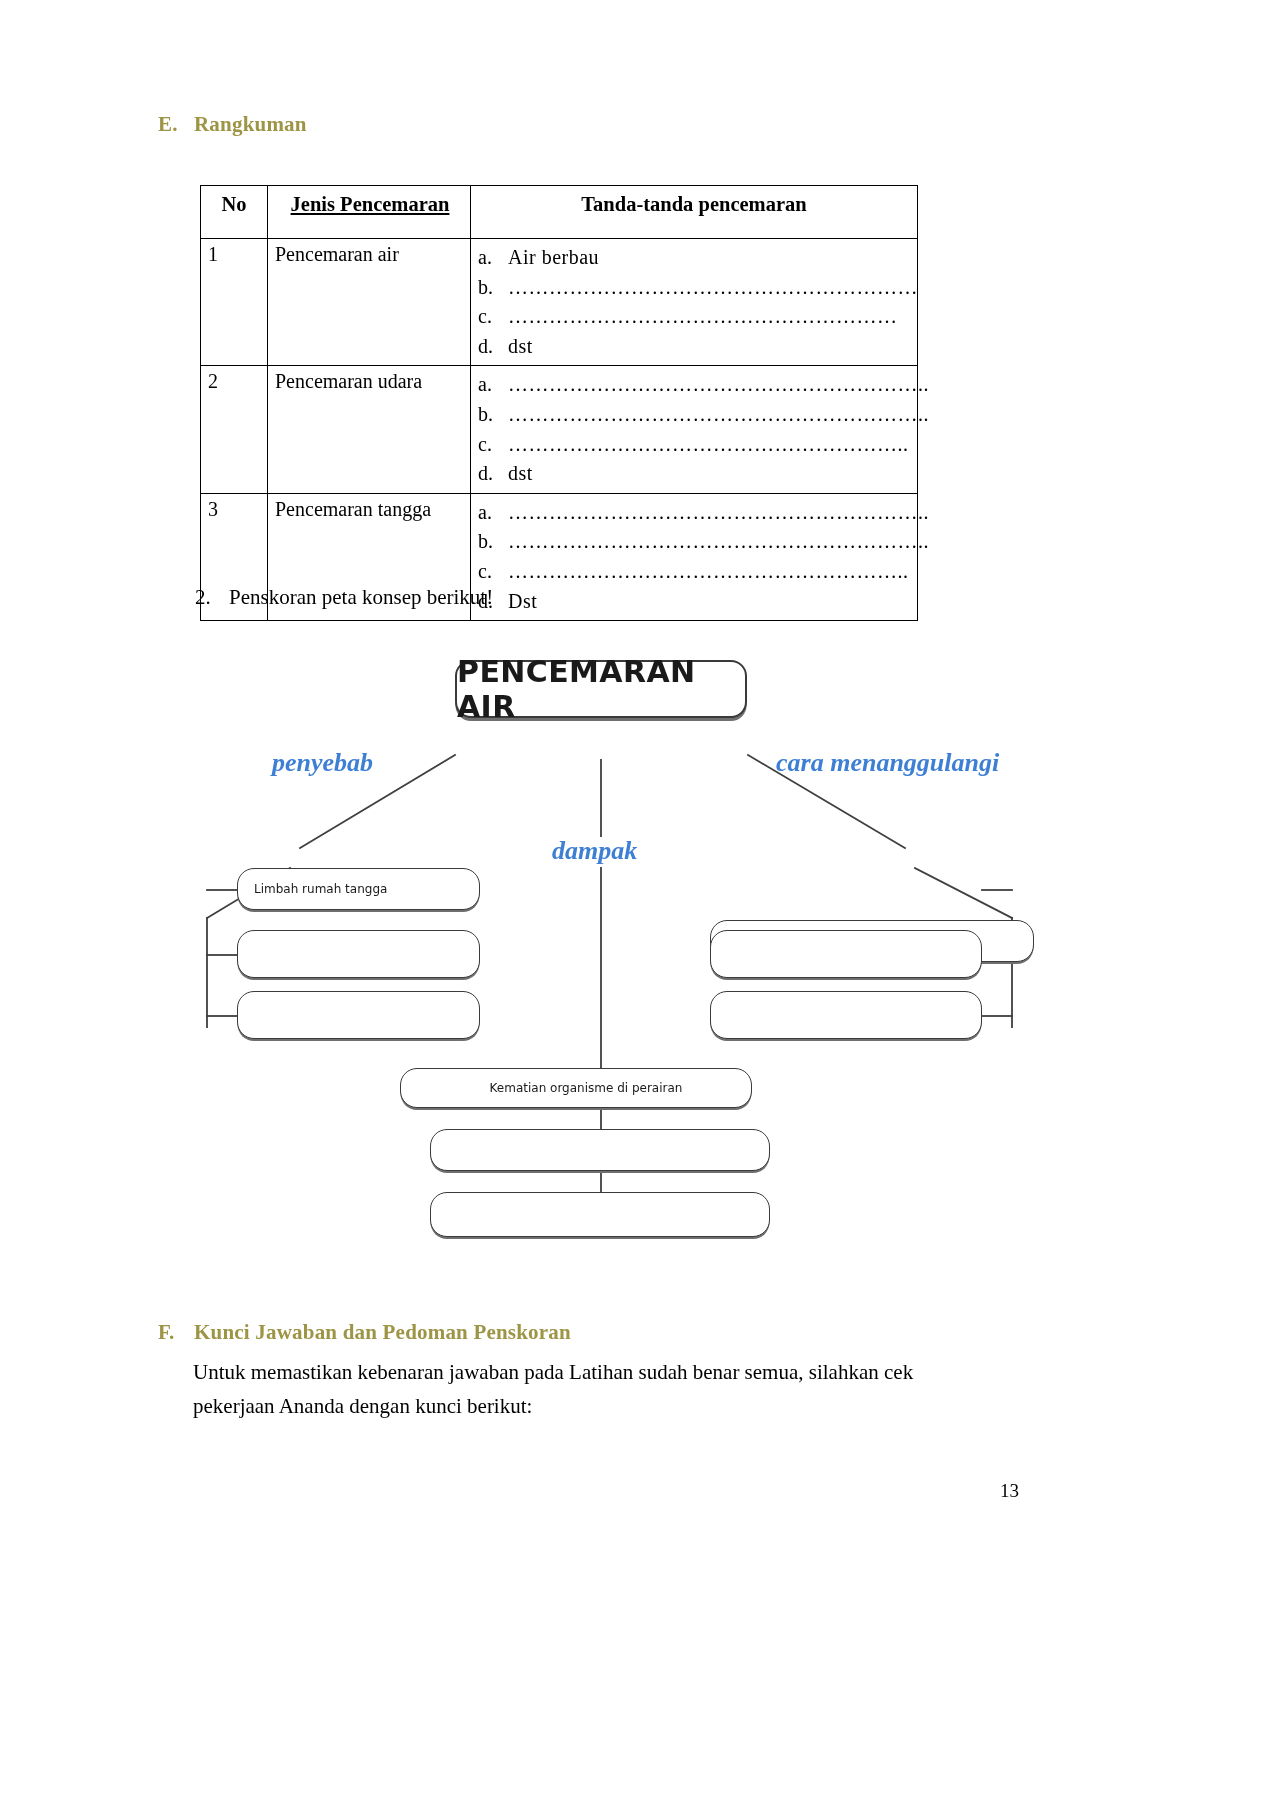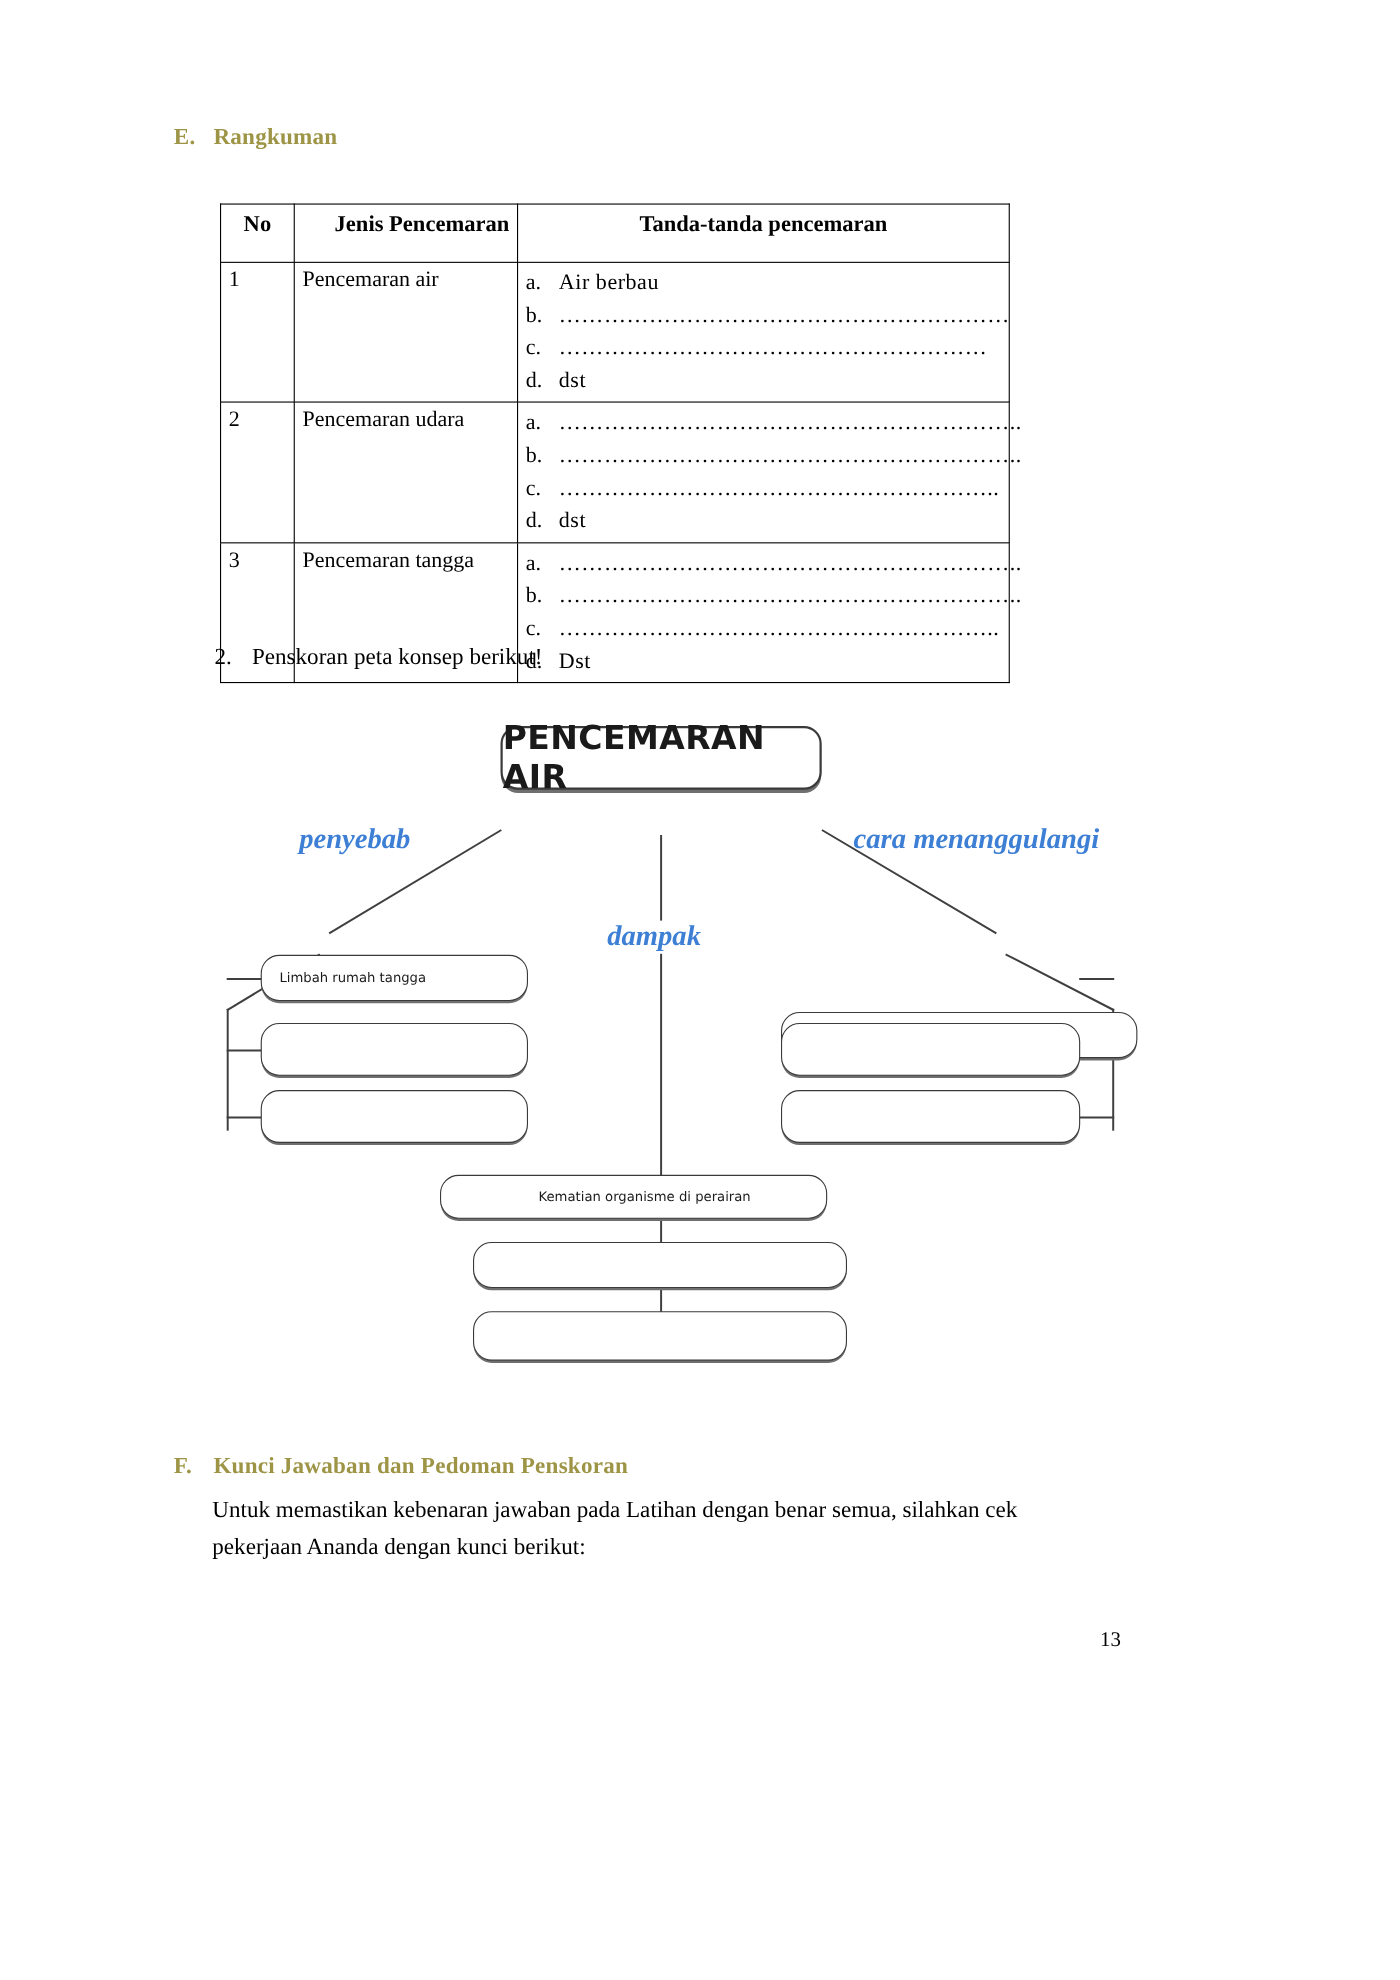--- a/index.html
+++ b/index.html
@@ -61,21 +61,21 @@
     padding: 4px 7px;
   }
   .tbl th {
     font-weight: bold;
     font-size: 20.5px;
     text-align: center;
     padding-top: 7px;
     padding-bottom: 22px;
   }
   .tbl th.col-no { width: 52px; text-align: center; }
-  .tbl th.col-jenis { width: 186px; text-align: right; padding-left: 9px;}
+  .tbl th.col-jenis { width: 186px; text-align: center; padding-left: 9px; text-decoration: underline;}
   .tbl td.col-no { width: 52px; }
   .tbl td.col-jenis { width: 186px; }
   .tbl td.col-tanda { width: 478px; }
 
   .sub-line {
     display: block;
     white-space: nowrap;
     line-height: 1.48;
   }
   .sub-line .lbl {
@@ -271,18 +271,18 @@
     <span></span>
   </div>
   <div class="node center-label" style="left:430px; top:1192px; width:340px; height:45px;">
     <span></span>
   </div>
 
   <div class="section-head" style="left:158px; top:1320px;">
     <span class="letter">F.</span><span>Kunci Jawaban dan Pedoman Penskoran</span>
   </div>
 
-  <div class="para" style="left:193px; top:1356px;">Untuk memastikan kebenaran jawaban pada Latihan dengan benar semua, silahkan cek</div>
+  <div class="para" style="left:193px; top:1356px;">Untuk memastikan kebenaran jawaban pada Latihan sudah benar semua, silahkan cek</div>
   <div class="para" style="left:193px; top:1390px;">pekerjaan Ananda dengan kunci berikut:</div>
 
   <div class="page-num" style="left:1000px; top:1480px;">13</div>
 
 </div>
 
 </body></html>

